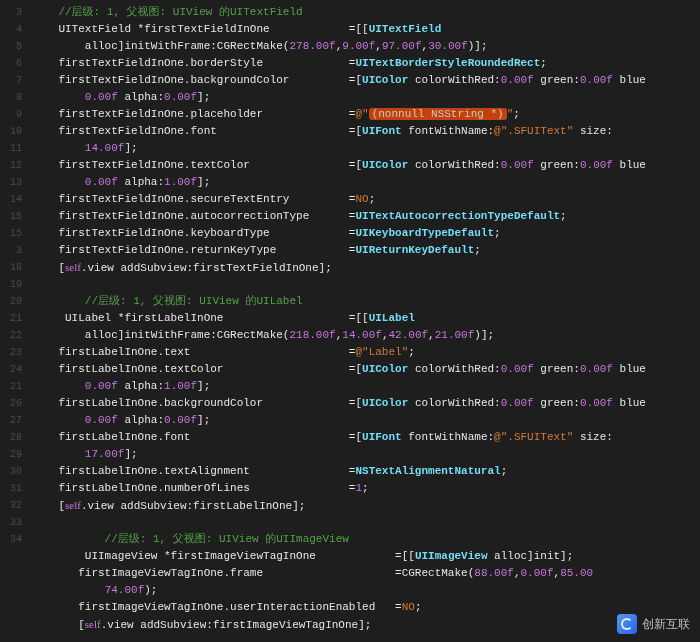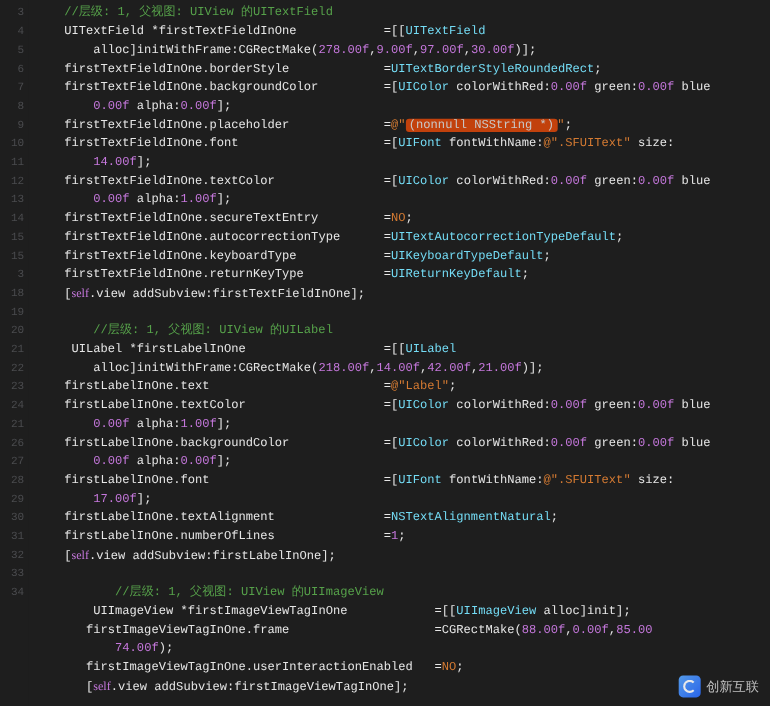--- a/index.html
+++ b/index.html
@@ -32,43 +32,43 @@
   .code {
     flex: 1;
     padding: 4px 0 0 6px;
     color: #e6e6e6;
     white-space: pre;
     overflow: hidden;
   }
   .line { height:17px; }
   .tok-comment { color:#56a14a; }
   .tok-self    { color:#c678dd;font-family:Liberation Serif, serif; }
-  .tok-class   { color:#74dcf5; }
+  .tok-class   { color:#74dcf5;font-weight:bold; }
   .tok-num     { color:#c678dd; }
   .tok-str     { color:#d47a32; }
   .tok-const   { color:#d47a32; }
   .tok-prop    { color:#e6e6e6; }
   .tok-op      { color:#e6e6e6; }
 
   .hint {
     background:#c2410c;
     color:#c8c8c8;
     border-radius:3px;
     padding:0 3px;
   }
 
   .watermark {
     position:absolute;
     right:10px;
     bottom:8px;
     display:flex;
-    align-items:flex-end;
+    align-items:center;
     gap:5px;
     color:#d0d0d0;
-    font-family: Liberation Mono, monospace;
+    font-family: Liberation Sans, sans-serif;
     font-size:12px;
     opacity:0.9;
   }
   .wm-icon {
     width:20px;height:20px;border-radius:4px;
     background:linear-gradient(135deg,#5aa8ff,#2b6cff);
     position:relative;
   }
   .wm-icon:before{
     content:"";

